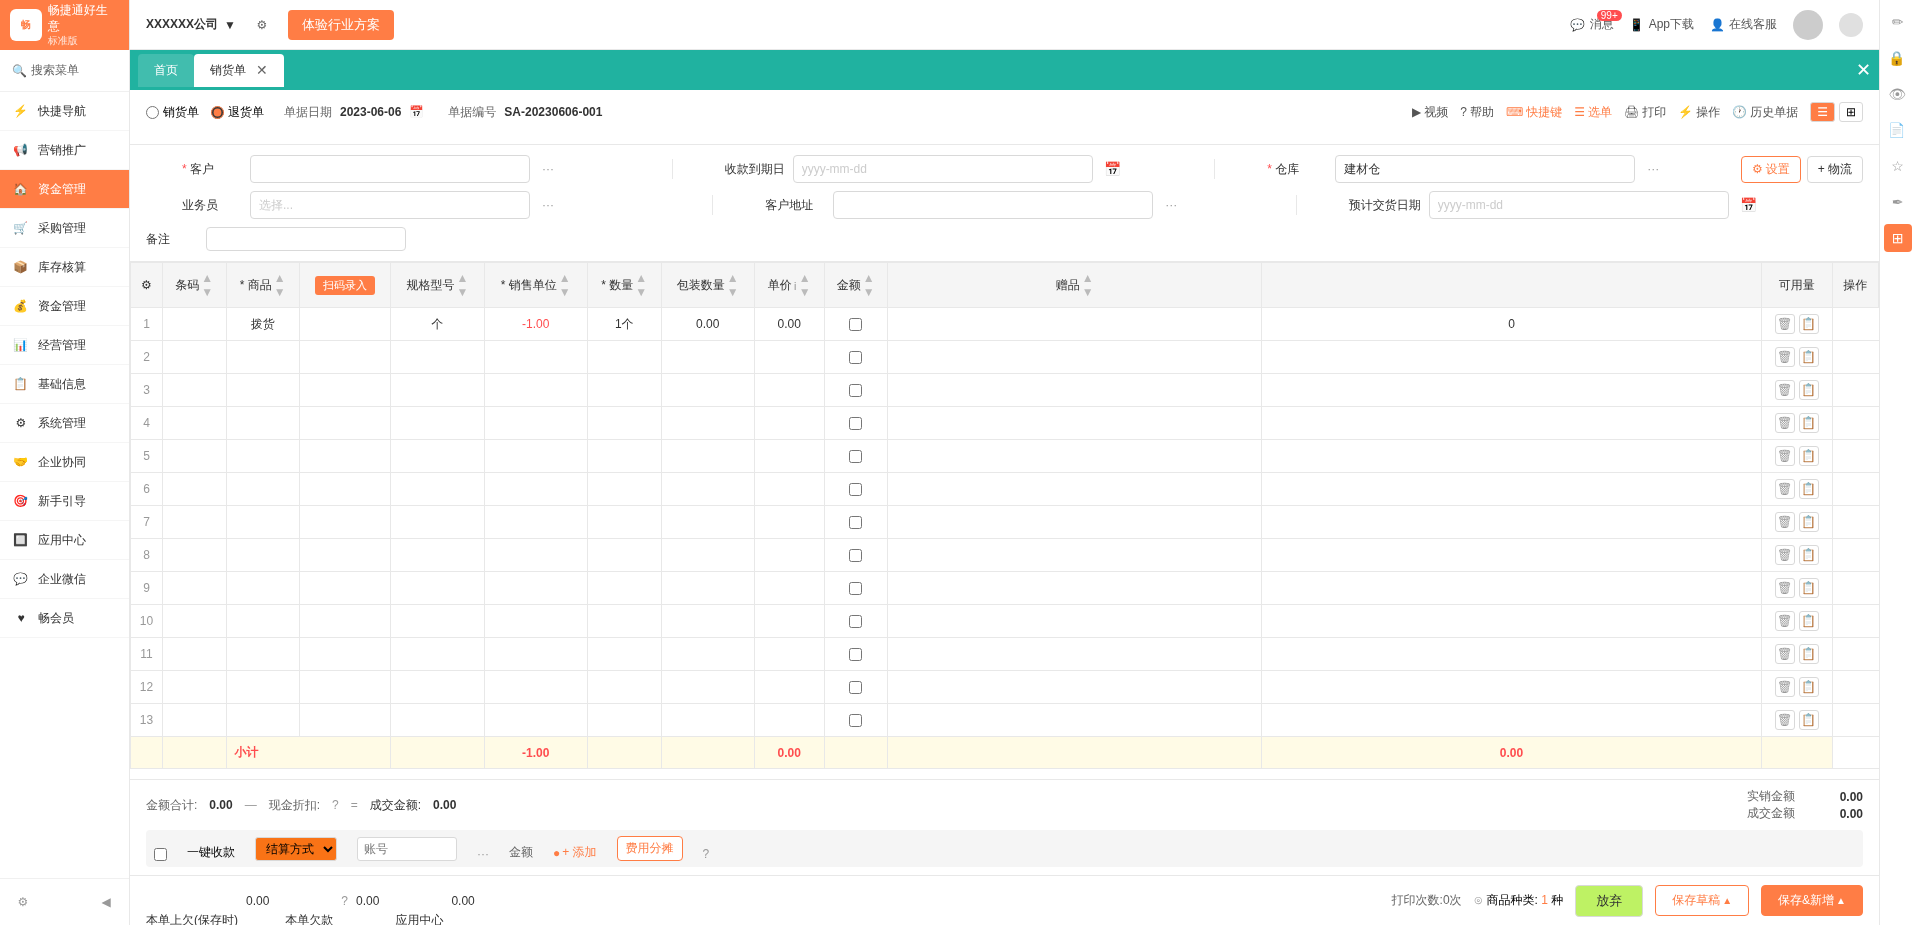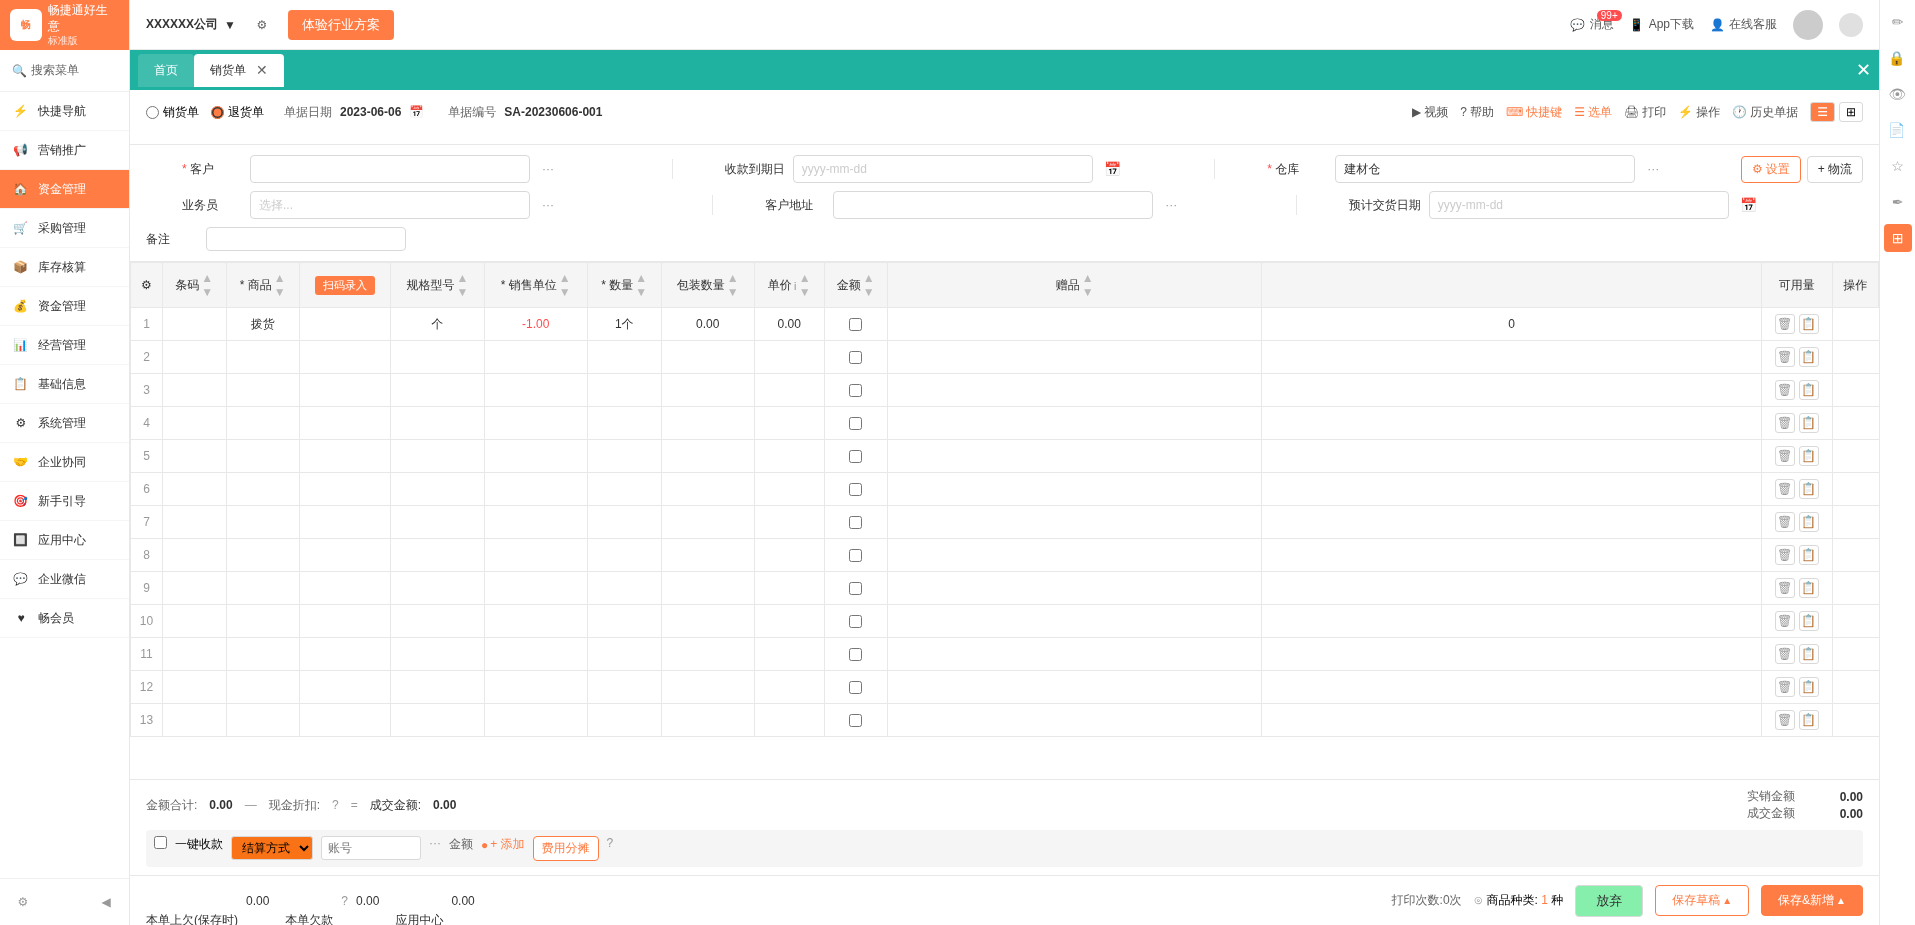--- a/index.html
+++ b/index.html
@@ -94,42 +94,42 @@
     
     .form-footer { background: #fff; border-top: 1px solid #e8e8e8; padding: 8px 16px; flex-shrink: 0; }
     .footer-row1 { display: flex; align-items: center; gap: 12px; margin-bottom: 8px; }
     .footer-label { color: #666; }
     .footer-value { color: #333; font-weight: bold; }
     .footer-dash { color: #999; }
     .footer-eq { color: #999; }
     .footer-transaction { color: #333; }
 
     
-    .payment-row { display: flex; align-items: flex-start; gap: 8px; background: #f5f5f5; padding: 6px 8px; border-radius: 4px; }
+    .payment-row { display: flex; align-items: flex-end; gap: 20px; background: #f5f5f5; padding: 6px 8px; border-radius: 4px; }
     .checkbox-sm { accent-color: #ff7d45; }
     .payment-input { border: 1px solid #d9d9d9; border-radius: 3px; padding: 3px 6px; width: 100px; height: 24px; }
     .payment-select { border: 1px solid #d9d9d9; border-radius: 3px; padding: 3px 6px; height: 24px; background: #f97316; }
     .add-btn { color: #ff7d45; cursor: pointer; display: flex; align-items: center; gap: 2px; }
     .expense-btn { border: 1px solid #ff7d45; color: #ff7d45; background: #fff; padding: 3px 8px; border-radius: 4px; cursor: pointer; }
     .help-icon { color: #999; cursor: pointer; }
     .footer-right-summary { margin-left: auto; text-align: right; }
     .summary-row { display: flex; justify-content: flex-end; align-items: center; gap: 8px; }
     .summary-label { color: #666; }
     .summary-value { color: #333; font-weight: bold; min-width: 60px; text-align: right; }
 
     
     .bottom-bar { height: 50px; background: #fff; border-top: 1px solid #e8e8e8; display: flex; align-items: center; padding: 0 16px; flex-shrink: 0; gap: 16px; }
     .bottom-info { display: flex; align-items: center; gap: 8px; color: #666; font-size: 12px; }
     .bottom-info .label { color: #333; margin-top: 40px; }
     .bottom-info .value { color: #333; }
     .bottom-info .help { color: #999; cursor: pointer; }
     .bottom-right { margin-left: auto; display: flex; align-items: center; gap: 12px; }
     .print-info { color: #666; }
     .product-type-link { color: #ff7d45; cursor: pointer; }
-    .abandon-btn { border: 1px solid #d9d9d9; background: #86efac; padding: 6px 20px; border-radius: 4px; cursor: pointer; color: #333; font-size: 13px; }
+    .abandon-btn { border: 1px solid #d9d9d9; background: #bef264; padding: 6px 20px; border-radius: 4px; cursor: pointer; color: #333; font-size: 13px; }
     .save-draft-btn { border: 1px solid #ff7d45; background: #fff; padding: 6px 16px; border-radius: 4px; cursor: pointer; color: #ff7d45; font-size: 13px; display: flex; align-items: center; gap: 2px; }
     .save-new-btn { background: #ff7d45; border: 1px solid #ff7d45; padding: 6px 16px; border-radius: 4px; cursor: pointer; color: #fff; font-size: 13px; display: flex; align-items: center; gap: 2px; }
     .btn-caret { font-size: 10px; }
 
     
     .right-sidebar { width: 36px; background: #fff; border-left: 1px solid #e8e8e8; display: flex; flex-direction: column; align-items: center; padding: 8px 0; gap: 8px; flex-shrink: 0; }
     .right-sidebar-icon { width: 28px; height: 28px; display: flex; align-items: center; justify-content: center; cursor: pointer; color: #999; border-radius: 4px; font-size: 14px; }
     .right-sidebar-icon.active { background: #ff7d45; color: #fff; }
 
     .notes-field { border: 1px solid #d9d9d9; border-radius: 4px; padding: 4px 8px; color: #333; height: 24px; width: 200px; }
@@ -770,20 +770,34 @@
                 </td>
     <td style="min-width:300px;"></td>
     <td></td>
     <td>
       <div class="op-icons">
         <div class="op-icon">🗑</div>
         <div class="op-icon">📋</div>
       </div>
     </td>
   </tr>
+              <tr class="subtotal-row">
+  <td></td>
+  <td></td>
+  <td colspan="2" style="text-align:left;padding-left:8px;">小计</td>
+  <td></td>
+  <td class="num-red">-1.00</td>
+  <td></td>
+  <td></td>
+  <td class="num-red">0.00</td>
+  <td></td>
+  <td style="min-width:300px;"></td>
+  <td>0.00</td>
+  <td></td>
+</tr>
             </tbody>
         </table>
       </div>
 
       <div class="form-footer">
         <div class="footer-row1">
           <span class="footer-label">金额合计:</span>
           <span class="footer-value">0.00</span>
           <span class="footer-dash">—</span>
           <span class="footer-label">现金折扣:</span>

